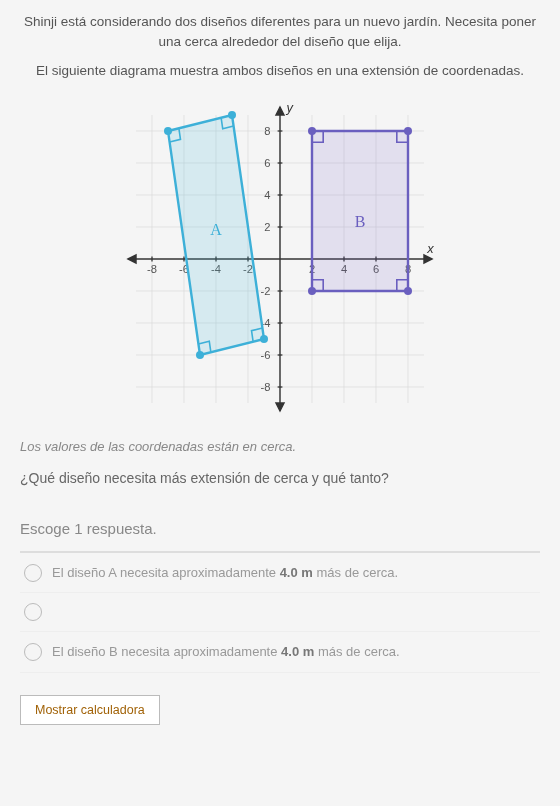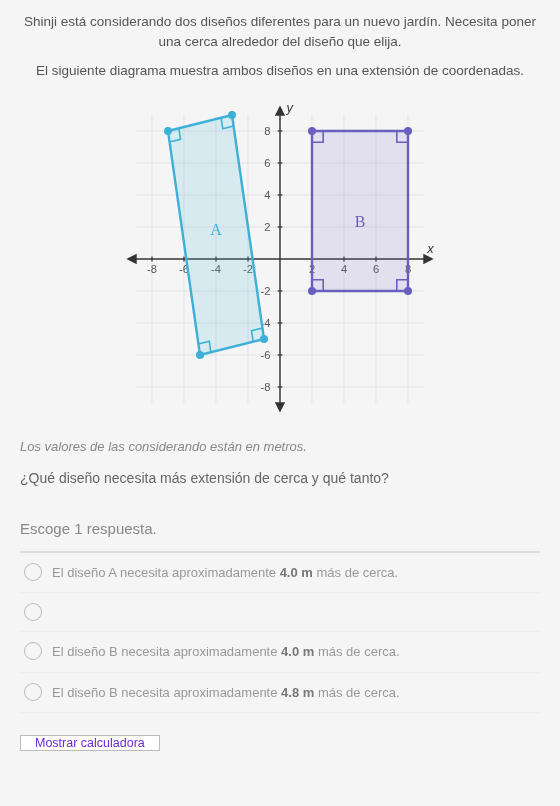--- a/index.html
+++ b/index.html
@@ -41,21 +41,21 @@
     .choose-label {
       color: #888;
       font-size: 15px;
       margin-bottom: 10px;
     }
     .options {
       border-top: 2px solid #ddd;
     }
     .option {
       display: flex;
-      align-items: flex-start;
+      align-items: center;
       gap: 10px;
       padding: 10px 4px;
       border-bottom: 1px solid #eee;
       cursor: pointer;
       color: #999;
       font-size: 13px;
     }
     .radio {
       width: 18px;
       height: 18px;
@@ -65,24 +65,24 @@
     }
     .option-text {
       flex: 1;
     }
     .option-text .value {
       font-weight: bold;
       color: #777;
     }
     .calc-button {
       margin-top: 22px;
-      padding: 0 14px;
+      padding: 7px 14px;
       border: 1px solid #bbb;
       background: #fff;
-      color: #6d28d9;
+      color: #a16207;
       font-size: 12.5px;
       cursor: pointer;
       display: inline-block;
     }
   </style>
 </head>
 <body>
 
 
 
@@ -186,21 +186,21 @@
           <path d="M -3.68,-8.83 L -3.58,-8.14 L -2.9,-8.31"></path>
           <path d="M -1.68,5.17 L -1.78,4.48 L -1.1,4.31"></path>
           <path d="M -4.32,5.83 L -4.42,5.14 L -5.1,5.31"></path>
         </g>
         <text x="-4" y="-1.5" font-size="1" fill="#3db0d8" text-anchor="middle" font-family="serif">A</text>
       </g>
     </svg>
   </div>
 </div>
 
-<div class="caption">Los valores de las considerando están en metros.</div>
+<div class="caption">Los valores de las coordenadas están en cerca.</div>
 
 <div class="question">¿Qué diseño necesita más extensión de cerca y qué tanto?</div>
 
 <div class="choose-label">Escoge 1 respuesta.</div>
 
 <div class="options">
   <div class="option">
     <div class="radio"></div>
     <div class="option-text">
       <span>El diseño A necesita aproximadamente </span><span class="value">4.0 m</span><span> más de cerca.</span>
@@ -208,24 +208,18 @@
   </div>
   <div class="option">
     <div class="radio"></div>
   </div>
   <div class="option">
     <div class="radio"></div>
     <div class="option-text">
       <span>El diseño B necesita aproximadamente </span><span class="value">4.0 m</span><span> más de cerca.</span>
     </div>
   </div>
-  <div class="option">
-    <div class="radio"></div>
-    <div class="option-text">
-      <span>El diseño B necesita aproximadamente </span><span class="value">4.8 m</span><span> más de cerca.</span>
-    </div>
-  </div>
 </div>
 
 <button class="calc-button">Mostrar calculadora</button>
 
 
 
 
 </body></html>

